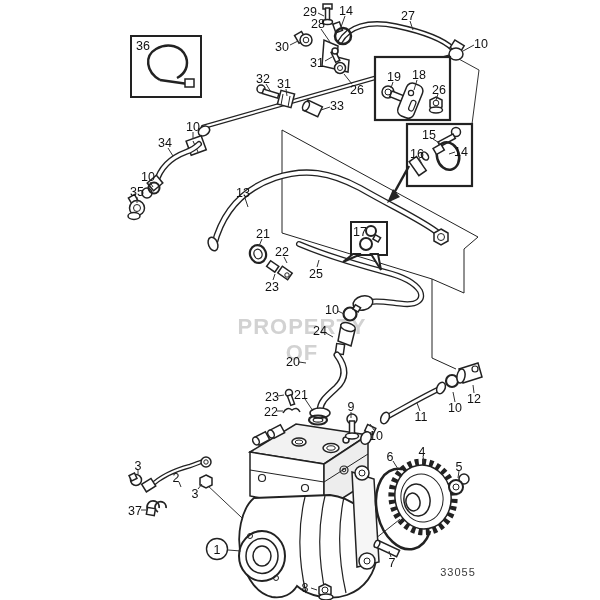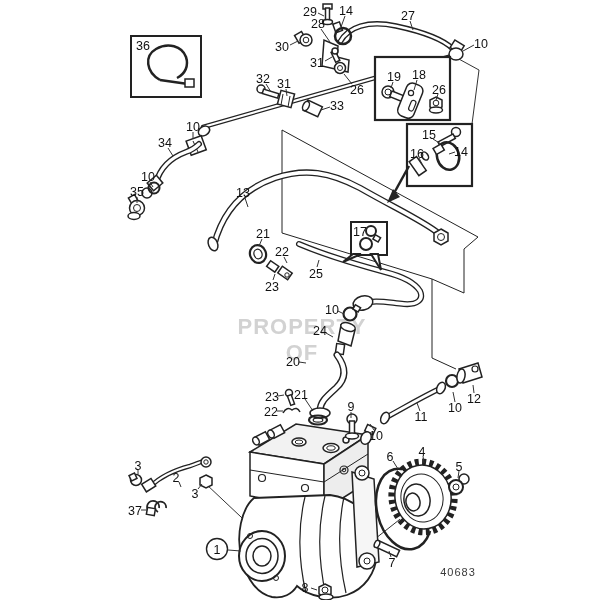--- a/index.html
+++ b/index.html
@@ -412,14 +412,14 @@
         <line x1="391" y1="557" x2="389" y2="551" stroke="#333" stroke-width="1"></line>
         <text x="392" y="566.5" text-anchor="middle" class="callout">7</text>
         <line x1="311" y1="588" x2="317" y2="590" stroke="#333" stroke-width="1"></line>
         <text x="305" y="591.5" text-anchor="middle" class="callout">8</text>
         <line x1="228" y1="550" x2="241" y2="551" stroke="#333" stroke-width="1"></line>
         <circle cx="217" cy="549" r="10.5" fill="#fff" stroke="#222" stroke-width="1.4"></circle>
         <text x="217" y="553.5" text-anchor="middle" class="callout">1</text>
       </g>
   </svg>
 
-  <div id="partnum">40683</div>
+  <div id="partnum">33055</div>
 </div>
 
 </body></html>

